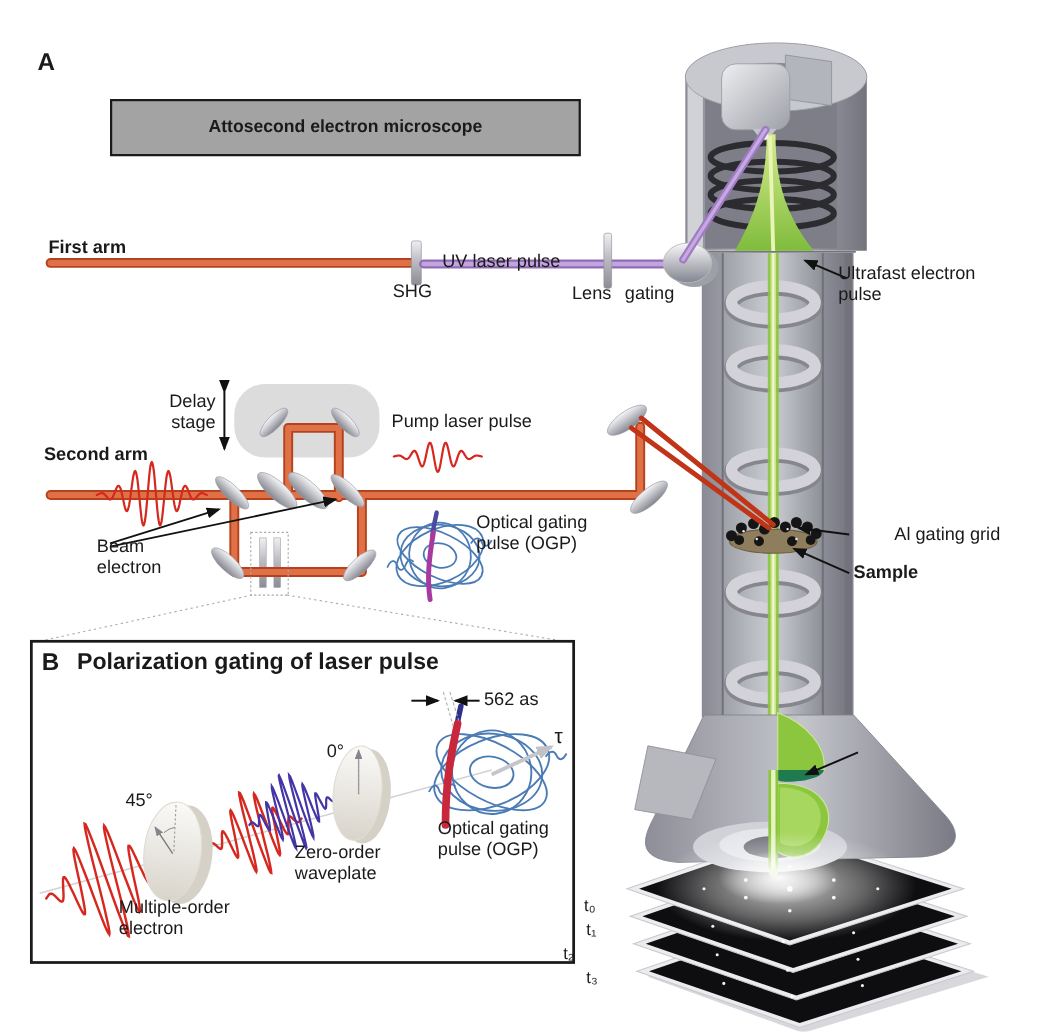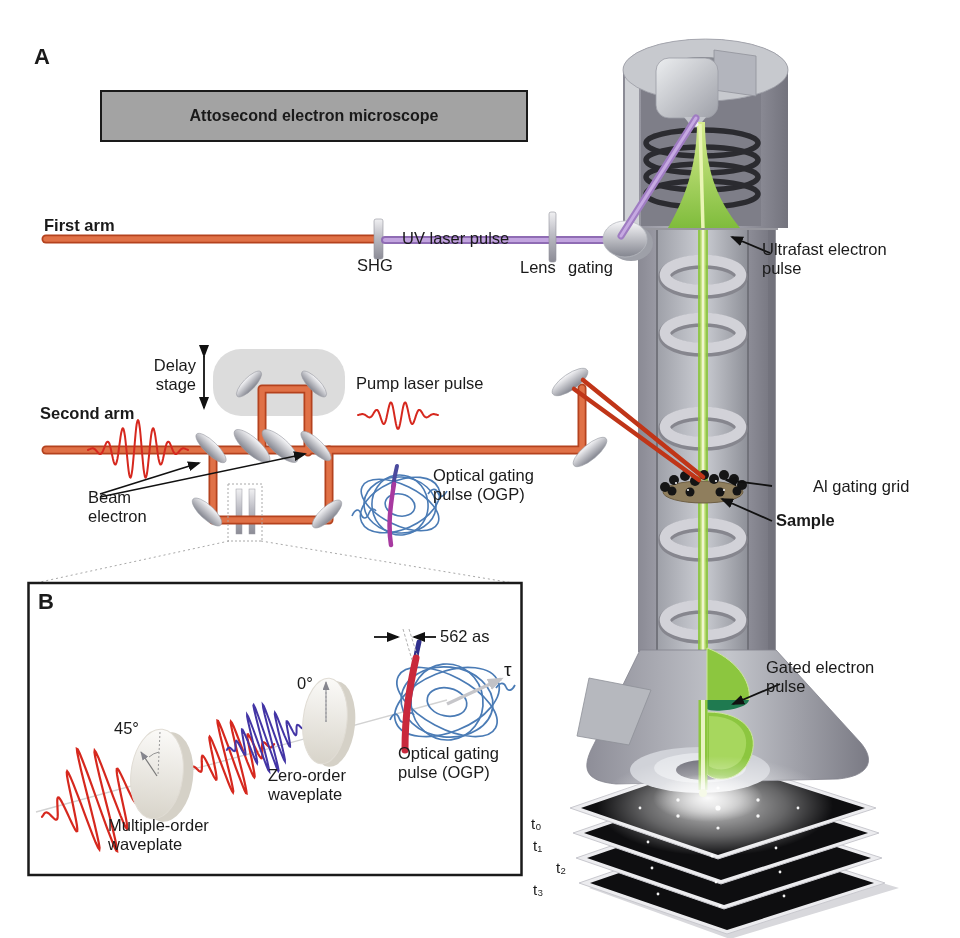--- a/index.html
+++ b/index.html
@@ -360,28 +360,28 @@
 <div class="lbl" style="left:520px;top:258px;">Lens</div>
 <div class="lbl" style="left:568px;top:258px;">gating</div>
 <div class="lbl c" style="left:762px;top:240px;width:136px;">Ultrafast electron pulse</div>
 <div class="lbl r" style="left:138px;top:356px;width:58px;">Delay stage</div>
 <div class="lbl" style="left:356px;top:374px;">Pump laser pulse</div>
 <div class="lbl b" style="left:40px;top:404px;">Second arm</div>
 <div class="lbl c" style="left:88px;top:488px;width:80px;">Beam electron</div>
 <div class="lbl c" style="left:433px;top:466px;width:122px;">Optical gating pulse (OGP)</div>
 <div class="lbl" style="left:776px;top:477px;margin-left:37px;">Al gating grid</div>
 <div class="lbl" style="left:776px;top:511px;font-weight:bold;">Sample</div>
-<div class="lbl c" style="left:766px;top:658px;width:148px;">Gated electron pulse</div>
 <div class="tlabel" style="left:531px;top:802px;">t₀</div>
 <div class="tlabel" style="left:533px;top:824px;">t₁</div>
-<div class="tlabel" style="left:556px;top:846px;">t₂</div>
+<div class="tlabel" style="left:512px;top:846px;">t₂</div>
 <div class="tlabel" style="left:533px;top:868px;">t₃</div>
 
 <div class="lbl big" style="left:38px;top:589px;">B</div>
+<div class="lbl c panelb-title" style="left:70px;top:590px;width:430px;">Polarization gating of laser pulse</div>
 <div class="lbl" style="left:440px;top:627px;">562 as</div>
 <div class="lbl" style="left:504px;top:659px;font-size:19px;">τ</div>
 <div class="lbl" style="left:114px;top:719px;">45°</div>
 <div class="lbl" style="left:297px;top:674px;">0°</div>
-<div class="lbl c" style="left:108px;top:816px;width:128px;">Multiple-order waveplate</div>
+<div class="lbl c" style="left:108px;top:816px;width:128px;">Multiple-order electron</div>
 <div class="lbl c" style="left:268px;top:766px;width:112px;">Zero-order waveplate</div>
 <div class="lbl c" style="left:398px;top:744px;width:130px;">Optical gating pulse (OGP)</div>
 
 </div>
 
 </body></html>

